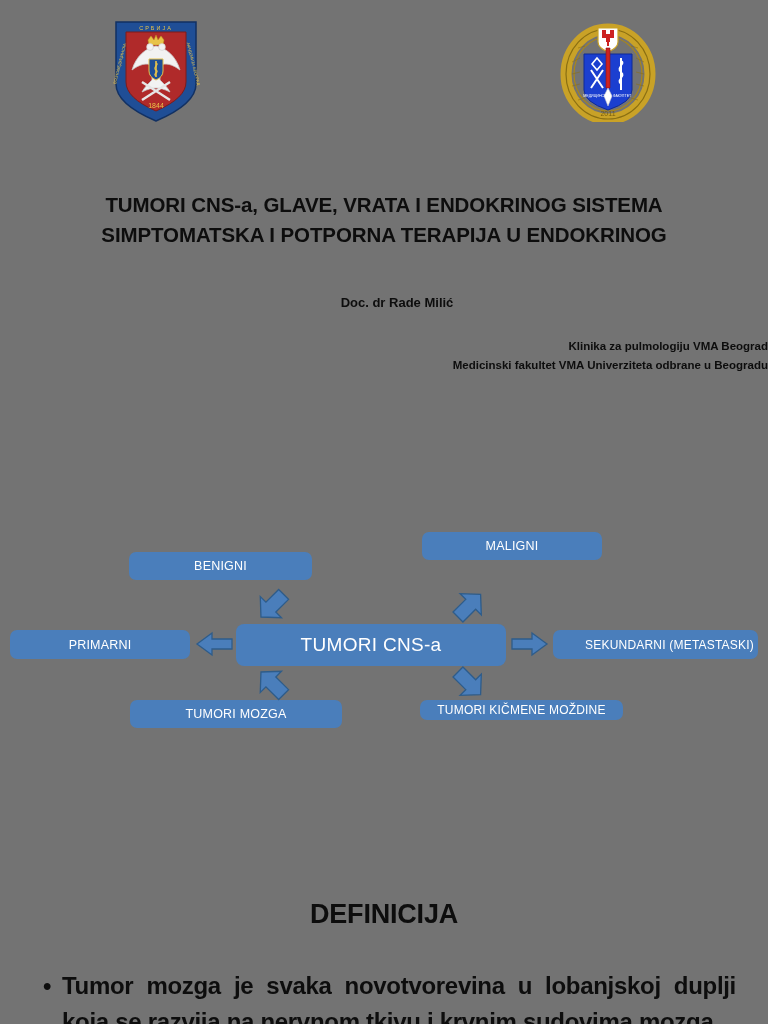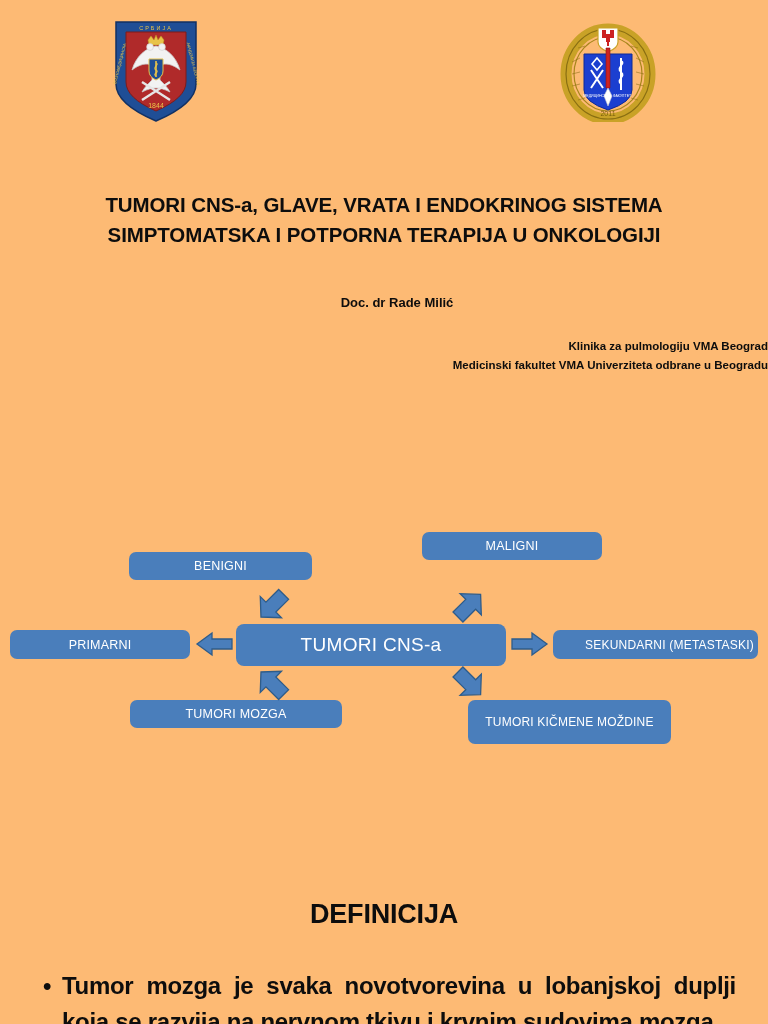--- a/index.html
+++ b/index.html
@@ -9,21 +9,21 @@
     height: 1024px;
     background: #ffffff;
     font-family: "Liberation Sans", sans-serif;
     overflow: hidden;
   }
 
   .page {
     position: relative;
     width: 768px;
     height: 1024px;
-    background: #fdba74;
+    background: #737373;
   }
 
   
   .logo-row {
     position: absolute;
     top: 0;
     left: 0;
     width: 768px;
     height: 140px;
   }
@@ -97,21 +97,21 @@
     height: 42px;
     font-size: 19px;
     border-radius: 8px;
     letter-spacing: 0.3px;
   }
   .node-benigni    { left: 129px; top: 552px; width: 183px; height: 28px; }
   .node-maligni    { left: 422px; top: 532px; width: 180px; height: 28px; }
   .node-primarni   { left: 10px;  top: 630px; width: 180px; height: 29px; }
   .node-sekundarni { left: 553px; top: 630px; width: 205px; height: 29px; font-size: 12px; padding-left: 28px; }
   .node-mozga      { left: 130px; top: 700px; width: 212px; height: 28px; }
-  .node-kicmene    { left: 420px; top: 700px; width: 203px; height: 44px; font-size: 12px; margin-left: 48px; }
+  .node-kicmene    { left: 420px; top: 700px; width: 203px; height: 20px; font-size: 12px; }
 
   .arrow { position: absolute; }
   .arrow svg { display: block; }
 
   .arrow-ul { left: 252px; top: 585px; width: 42px; height: 40px; }
   .arrow-ur { left: 449px; top: 585px; width: 42px; height: 40px; }
   .arrow-dl { left: 252px; top: 664px; width: 42px; height: 40px; }
   .arrow-dr { left: 449px; top: 664px; width: 42px; height: 40px; }
   .arrow-l  { left: 194px; top: 631px; width: 42px; height: 26px; }
   .arrow-r  { left: 508px; top: 631px; width: 42px; height: 26px; }
@@ -222,21 +222,21 @@
           <text x="64" y="79" text-anchor="middle">ФАКУЛТЕТ</text>
         </g>
         <text x="50" y="98" text-anchor="middle" fill="#7a5f0c" font-size="7" font-family="'Liberation Sans', sans-serif">2011</text>
       </svg>
     </div>
 
   </div>
 
   <div class="title-block">
     <div class="title-line">TUMORI CNS-a, GLAVE, VRATA I ENDOKRINOG SISTEMA</div>
-    <div class="title-line">SIMPTOMATSKA I POTPORNA TERAPIJA U ONKOLOGIJI</div>
+    <div class="title-line">SIMPTOMATSKA I POTPORNA TERAPIJA U ENDOKRINOG</div>
   </div>
 
   <div class="author">Doc. dr Rade Milić</div>
 
   <div class="affiliation">
     <div class="affiliation-line">Klinika za pulmologiju VMA Beograd</div>
     <div class="affiliation-line">Medicinski fakultet VMA Univerziteta odbrane u Beogradu</div>
   </div>
 
   <div>

